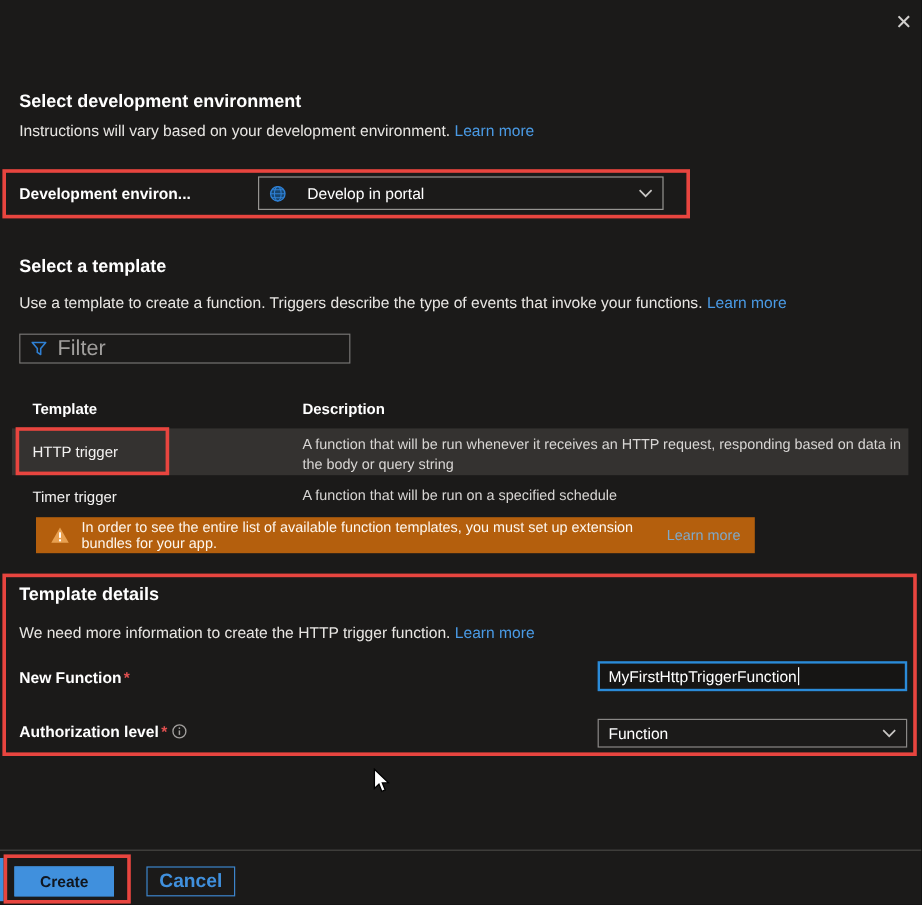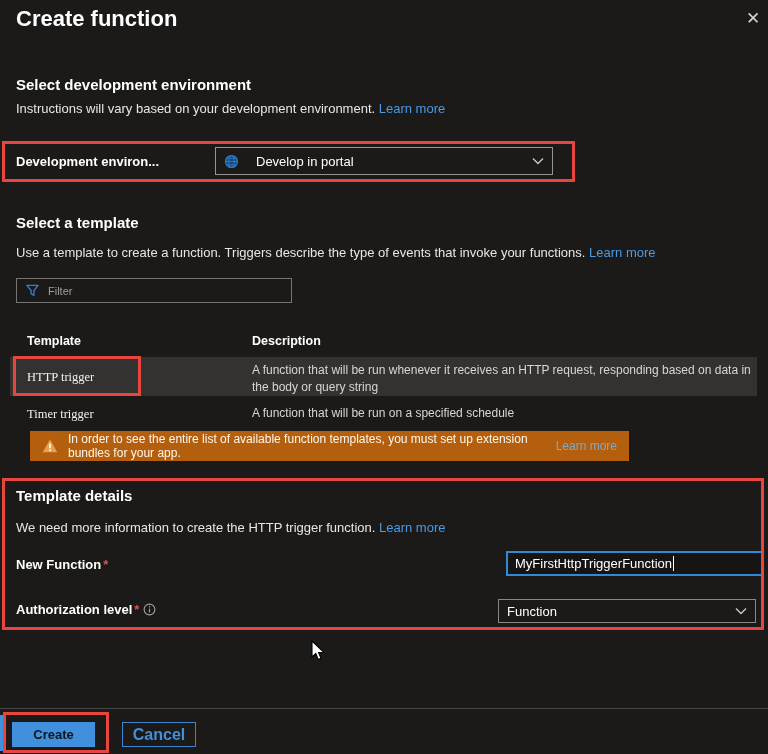--- a/index.html
+++ b/index.html
@@ -24,37 +24,37 @@
     background:#1b1a19; border:1px solid #969491;
     padding:0 8px; cursor:pointer; color:#ffffff; font-size:13px;
   }
   .dropdown .dd-value { flex:1; }
   .filter-box {
     display:flex; align-items:center; gap:8px;
     background:#1b1a19; border:1px solid #767472; padding:0 8px;
   }
   .filter-box input {
     background:transparent; border:none; outline:none;
-    color:#cfcdcb; font-size:11px; width:100%;
+    color:#cfcdcb; font-size:18px; width:100%;
     font-family:"Liberation Sans", sans-serif;
   }
   .filter-box input::placeholder { color:#a19f9d; }
   .tbl-header { font-size:12.5px; font-weight:bold; color:#ffffff; }
   .row-selected { background:#343230; }
-  .cell-template { font-size:12.5px; color:#f3f2f1;font-family:Liberation Serif, serif; }
+  .cell-template { font-size:12.5px; color:#f3f2f1; }
   .cell-desc { font-size:12px; color:#d8d6d4; line-height:1.45; }
   .banner {
     background:#b45f0d; display:flex; align-items:center; gap:10px;
     padding:0 12px; font-size:12px; color:#fdf6ee;
   }
   .banner .blink { color:#7fa9ca; margin-left:8px; white-space:nowrap; cursor:pointer; }
   .text-input {
     display:flex; align-items:center;
     background:#161514; border:2px solid #2b8bd8;
-    padding:0 7px; font-size:13px; color:#ffffff;margin-left:8px;
+    padding:0 7px; font-size:13px; color:#ffffff;
   }
   .caret { width:1px; height:15px; background:#ffffff; margin-left:1px; }
   .btn-primary {
     background:#4090dd; color:#10161f; border:1px solid #4090dd;
     font-size:13px; font-weight:bold; cursor:pointer;
     display:flex; align-items:center; justify-content:center;
     font-family:"Liberation Sans", sans-serif;
   }
   .btn-secondary {
     background:transparent; color:#4090dd; border:1px solid #3d85cc;
@@ -63,21 +63,20 @@
     font-family:"Liberation Sans", sans-serif;
   }
   .divider { background:#484644; height:1px; }
   .blue-sliver { background:#4090dd; }
 </style>
 </head>
 <body>
 
 <div id="screen">
 
-  <div class="abs title" style="left:16px; top:6px;">Create function</div>
   <div class="abs close-x" style="left:746px; top:10px;">✕</div>
 
   <h3 class="abs sec" style="left:16px; top:76px;">Select development environment</h3>
   <div class="abs para" style="left:16px; top:101px;">
     <span>Instructions will vary based on your development environment.</span>
     <span class="link">Learn more</span>
   </div>
 
   <div class="abs field-label" style="left:16px; top:154px;">Development environ...</div>
 

